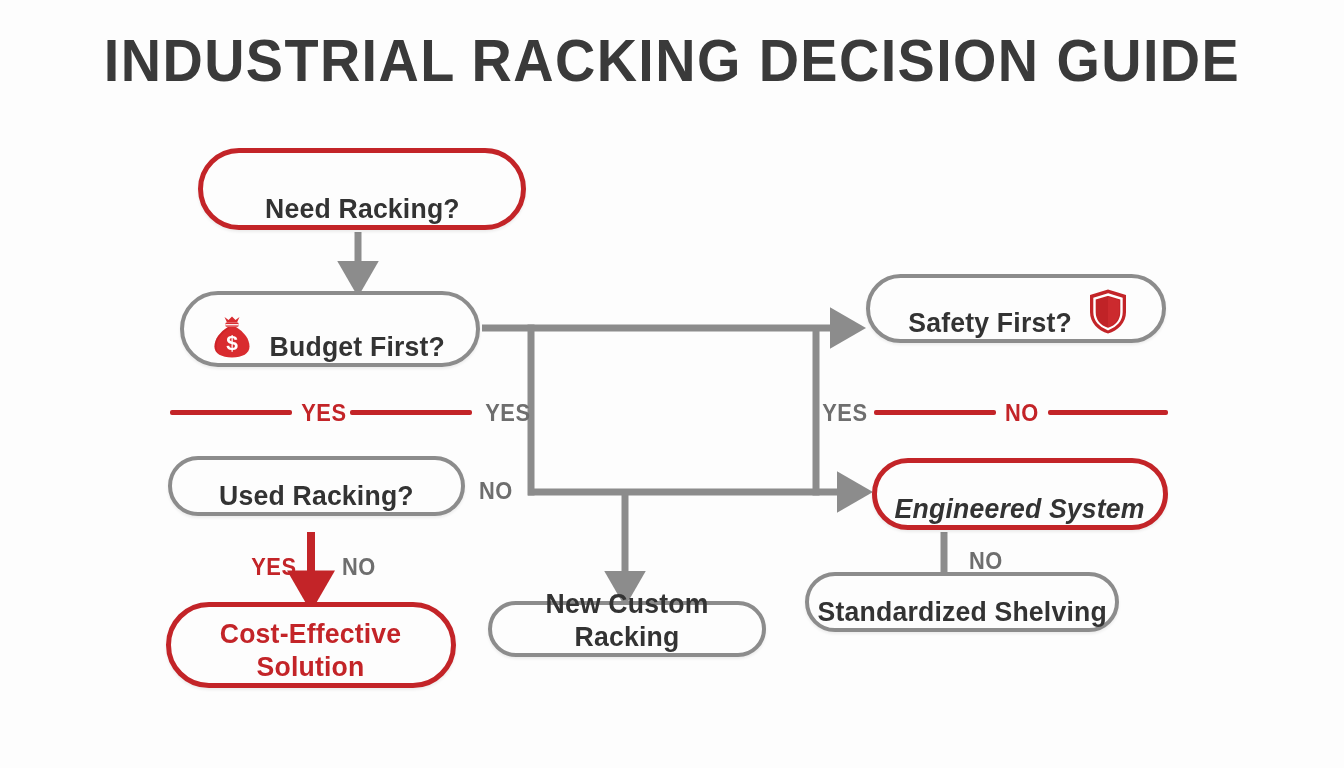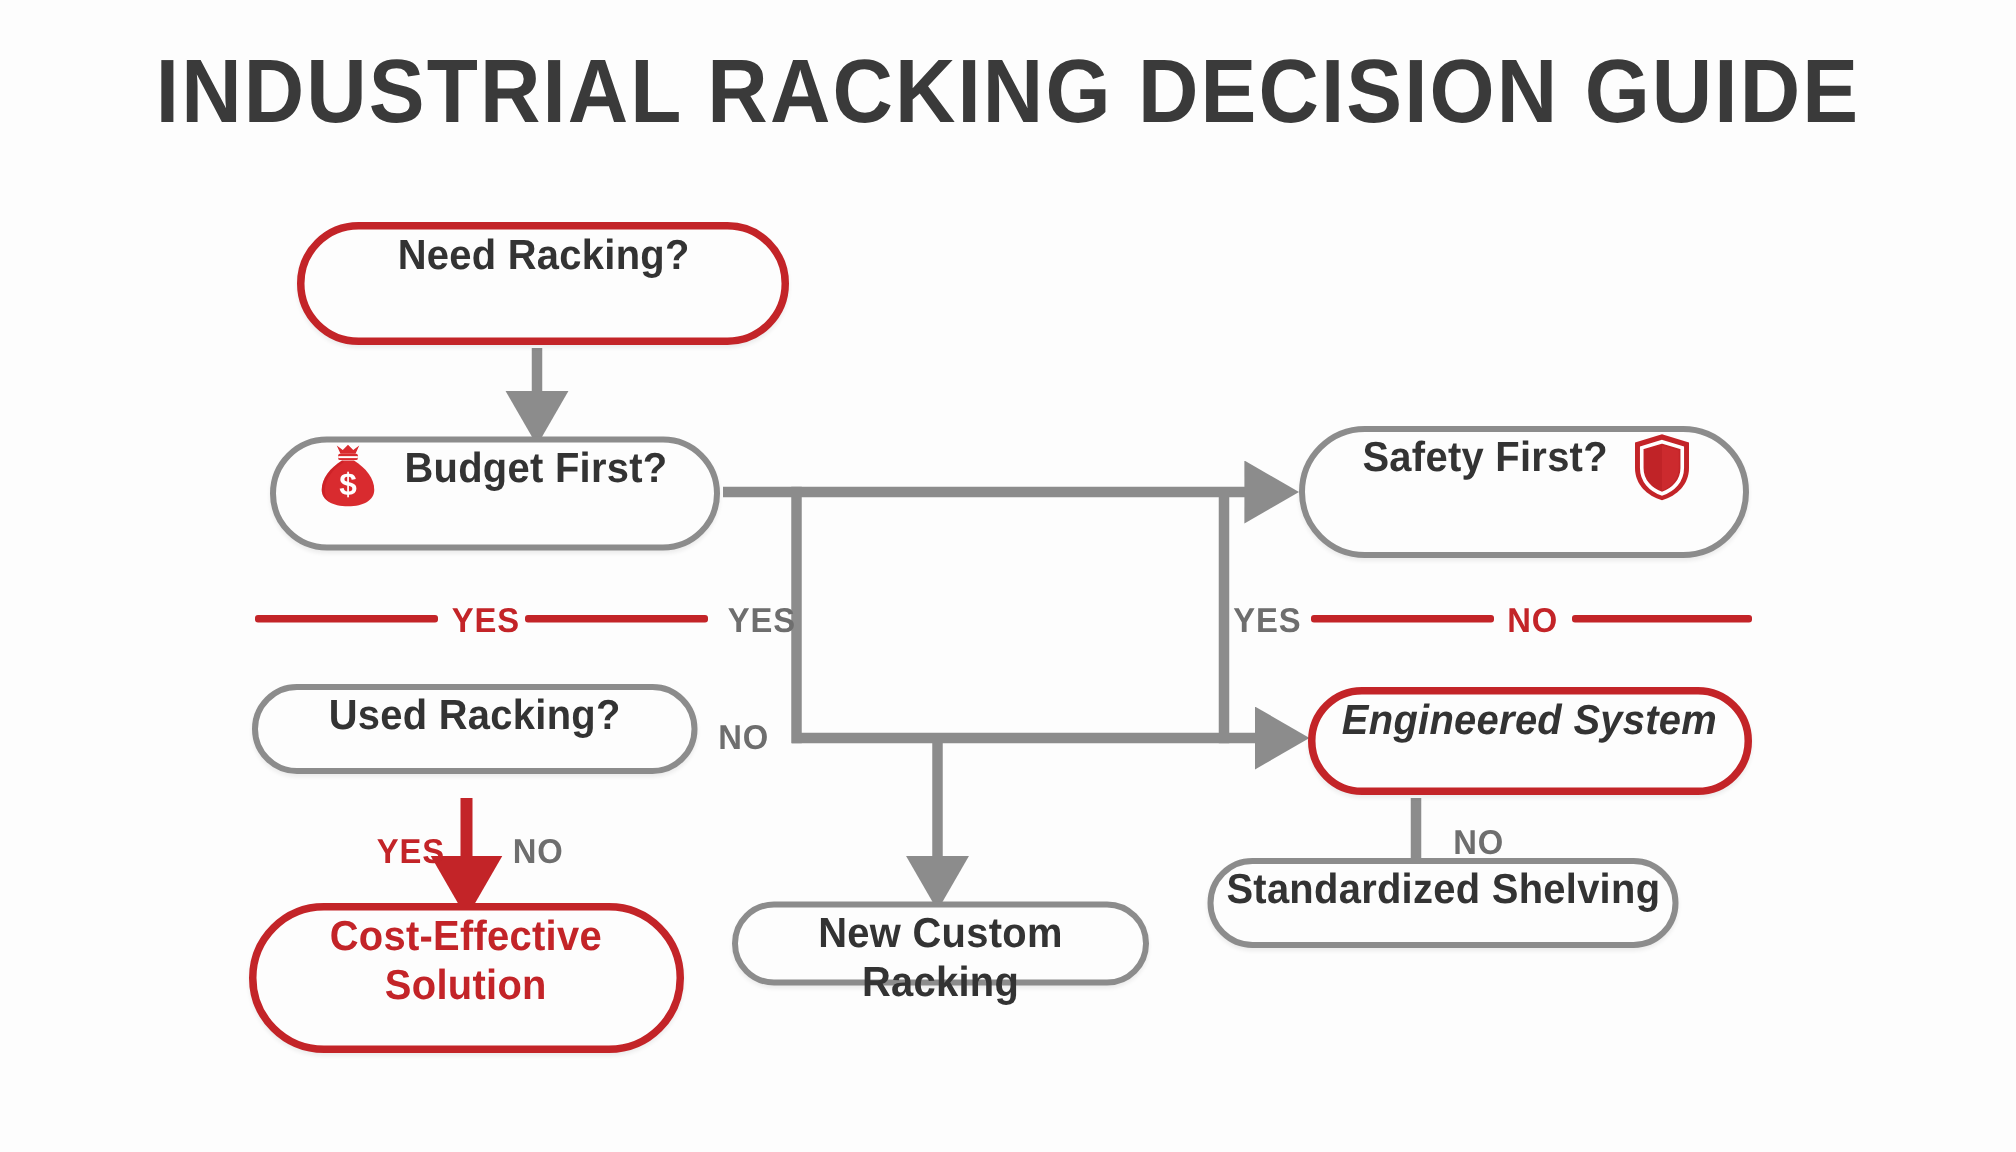--- a/index.html
+++ b/index.html
@@ -44,21 +44,21 @@
     transform: scaleX(0.93);
     transform-origin: center top;
     white-space: nowrap;
   }
 
   
   .node {
     position: absolute;
     box-sizing: border-box;
     display: flex;
-    align-items: flex-start;
+    align-items: flex-end;
     justify-content: center;
     gap: 12px;
     background: #fdfdfd;
     border-radius: 999px;
     text-align: center;
     z-index: 3;
   }
   .node .label {
     font-family: "Liberation Sans Narrow", "Liberation Sans", sans-serif;
     font-weight: bold;
@@ -74,24 +74,24 @@
   .node.gray .label { color: #333333; }
   .node.red {
     border: 5px solid #c32428;
     box-shadow: 0 2px 3px rgba(0,0,0,0.07);
   }
   .node.red .label { color: #333333; }
   .node.red.redtext .label { color: #c32428; }
 
   #node-need      { left: 198px; top: 148px;  width: 328px; height: 82px; }
   #node-budget    { left: 180px; top: 291px;  width: 300px; height: 76px; }
-  #node-safety    { left: 866px; top: 284px;  width: 300px; height: 88px; }
+  #node-safety    { left: 866px; top: 274px;  width: 300px; height: 69px; }
   #node-used      { left: 168px; top: 456px;  width: 297px; height: 60px; }
   #node-eng       { left: 872px; top: 458px;  width: 296px; height: 72px; font-style: italic; }
-  #node-cost      { left: 166px; top: 602px;  width: 290px; height: 100px; }
+  #node-cost      { left: 166px; top: 602px;  width: 290px; height: 86px; }
   #node-newcustom { left: 488px; top: 601px;  width: 278px; height: 56px; }
   #node-standard  { left: 805px; top: 572px;  width: 314px; height: 60px; }
 
   
   .icon { flex: 0 0 auto; display: block; }
 
   
   .edge-label {
     position: absolute;
     font-family: "Liberation Sans Narrow", "Liberation Sans", sans-serif;

